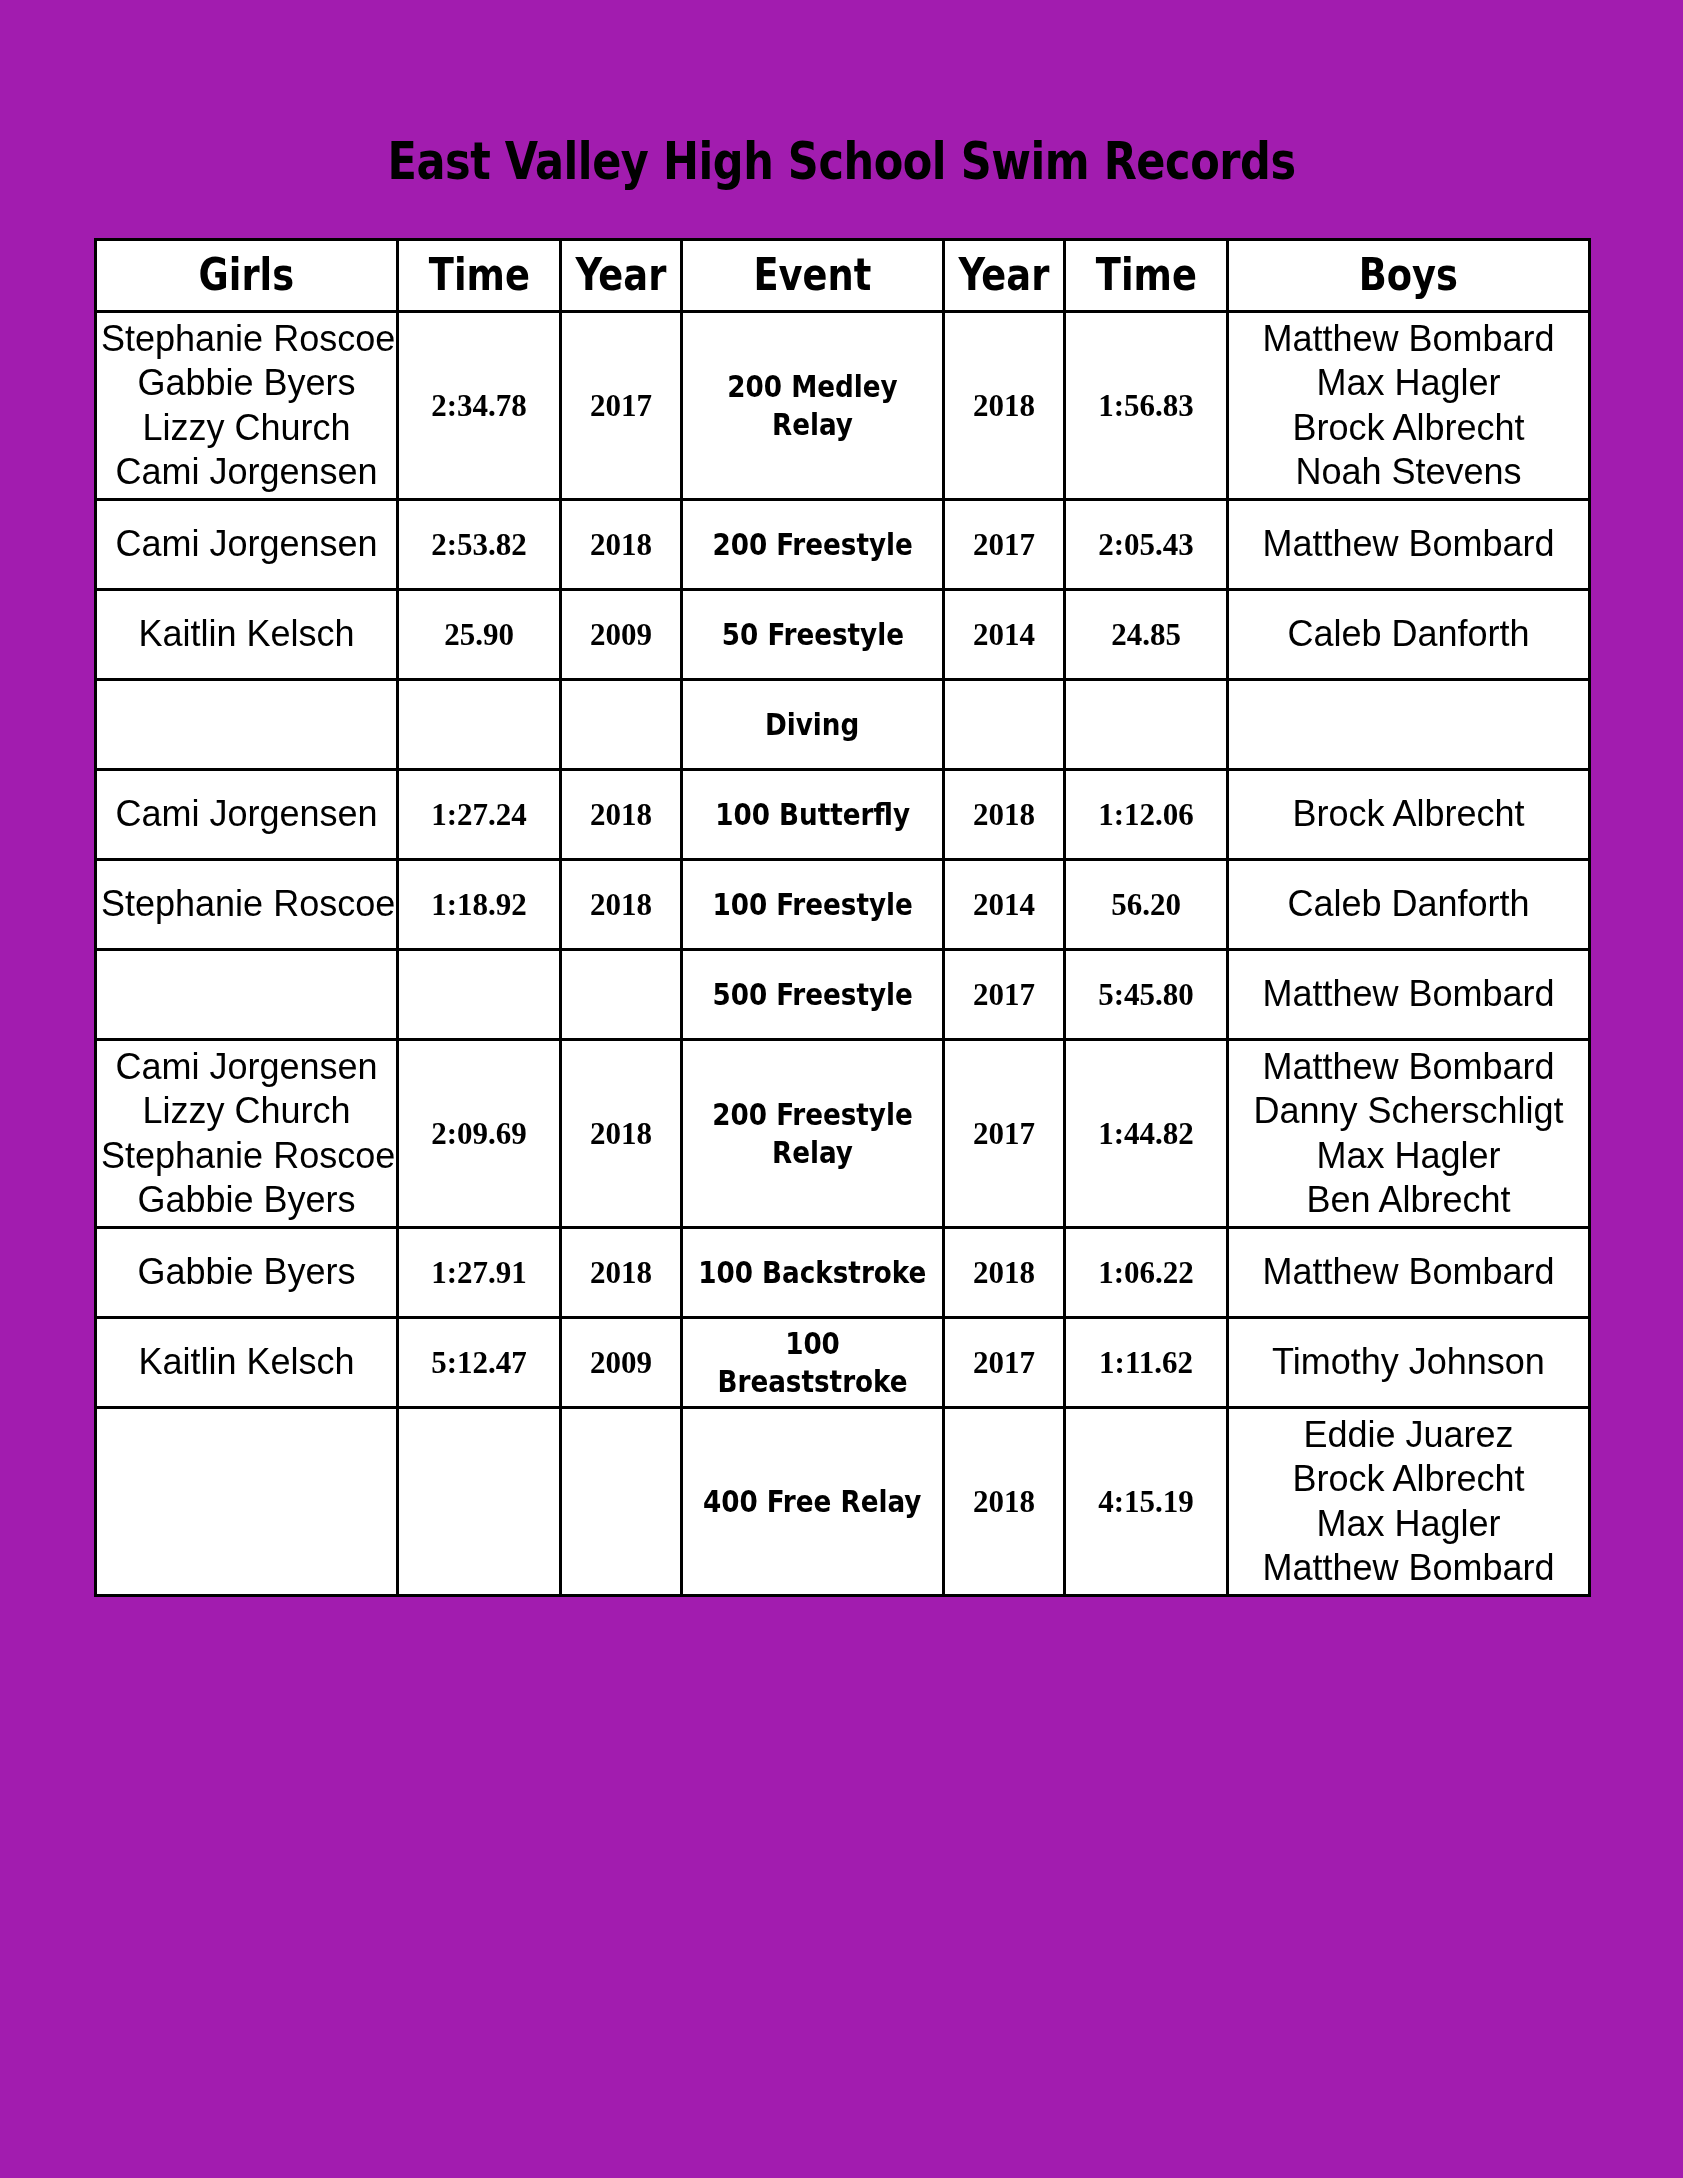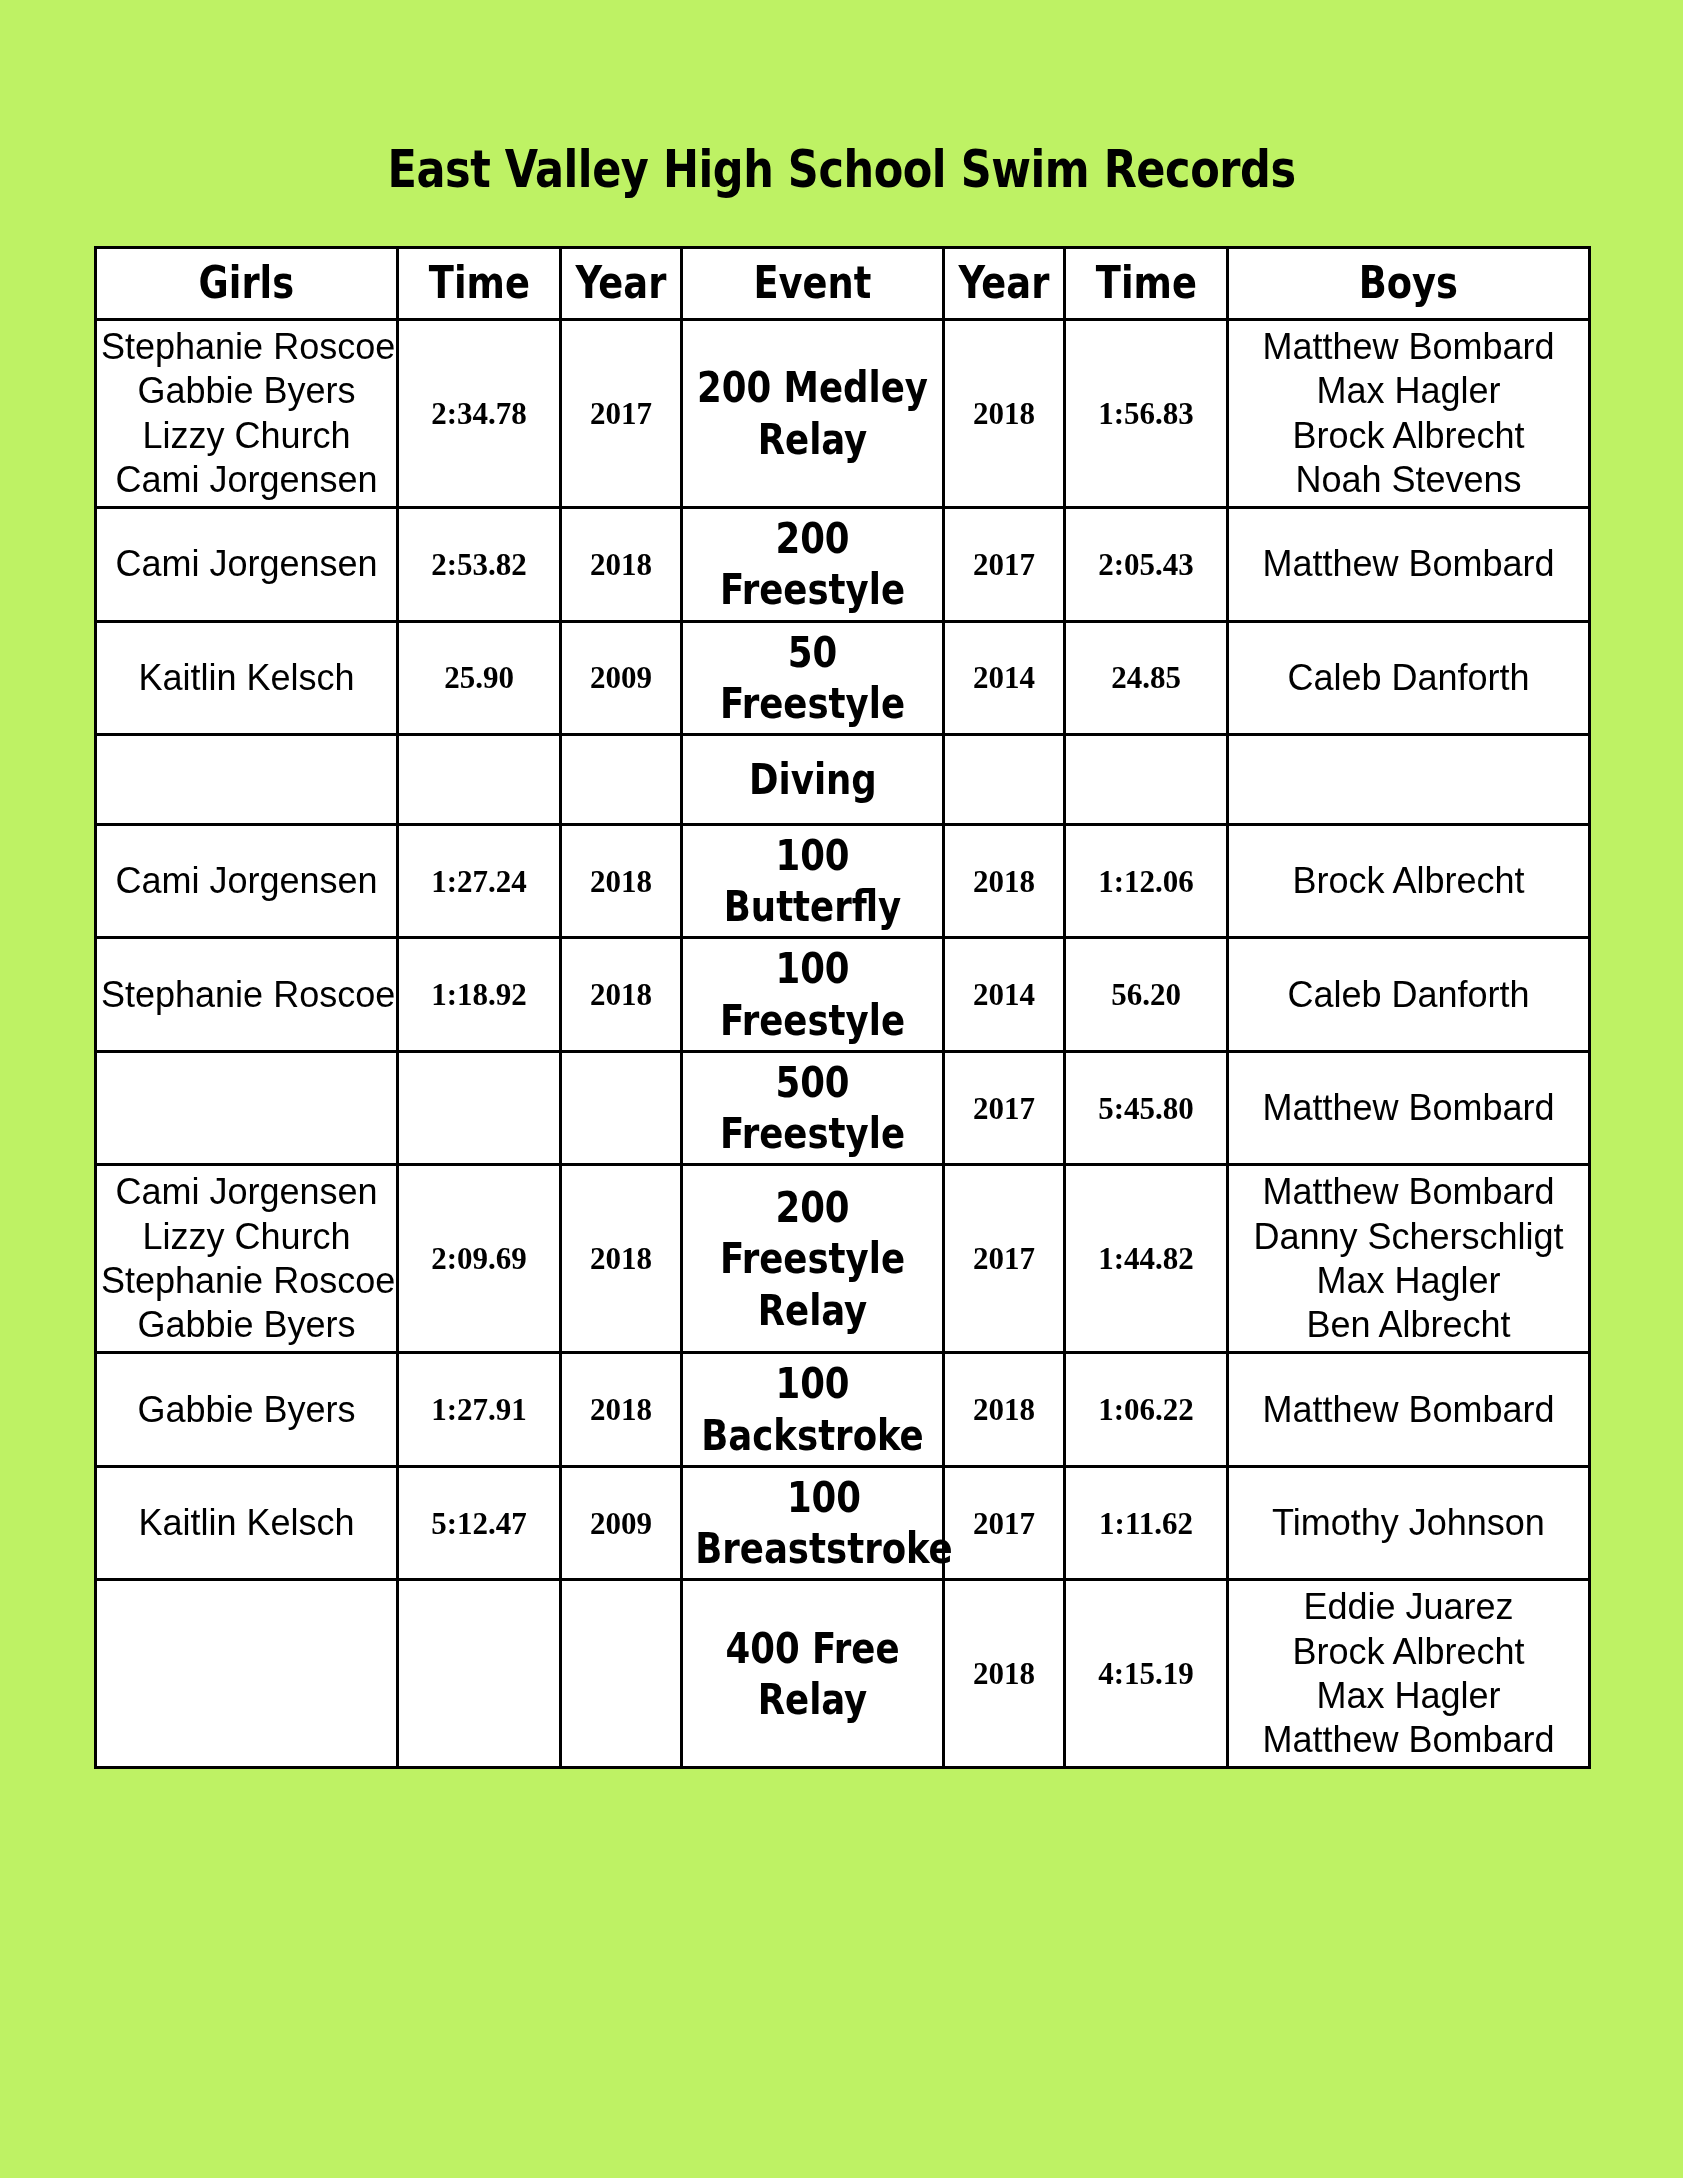--- a/index.html
+++ b/index.html
@@ -11,22 +11,22 @@
     width: 1683px;
     height: 2178px;
     font-family: "Liberation Serif", "DejaVu Serif", serif;
     -webkit-font-smoothing: antialiased;
   }
   .page {
     position: relative;
     width: 1683px;
     height: 2178px;
     box-sizing: border-box;
-    padding: 12px;
-    background: #bef264;
+    padding: 4px;
+    background: #a21caf;
     overflow: hidden;
   }
   .title {
     text-align: center;
     font-family: "DejaVu Sans Condensed", "Liberation Sans Narrow", "Liberation Sans", sans-serif;
     font-weight: bold;
     font-size: 52px;
     letter-spacing: -0.5px;
     color: #000000;
     margin: 0;
@@ -85,21 +85,21 @@
   td.num-cell {
     font-family: "Liberation Serif", "DejaVu Serif", serif;
     font-size: 31px;
     font-weight: bold;
     line-height: 1.2;
   }
   td.event-cell {
     background: #d9d9d9;
     font-family: "DejaVu Sans Condensed", "Liberation Sans Narrow", "Liberation Sans", sans-serif;
     font-weight: bold;
-    font-size: 42px;
+    font-size: 31px;
     line-height: 1.22;
     padding: 8px 4px;
   }
   td.event-cell span.evt { display: inline-block; transform: scaleX(0.94); }
 
   .nm { display: block; white-space: nowrap; }
   tr.r-std    td { height: 79px; }
   tr.r-med    td { height: 103px; }
   tr.r-relay  td { height: 147px; }
   tr.r-last   td { height: 149px; margin-top: 35px; }

